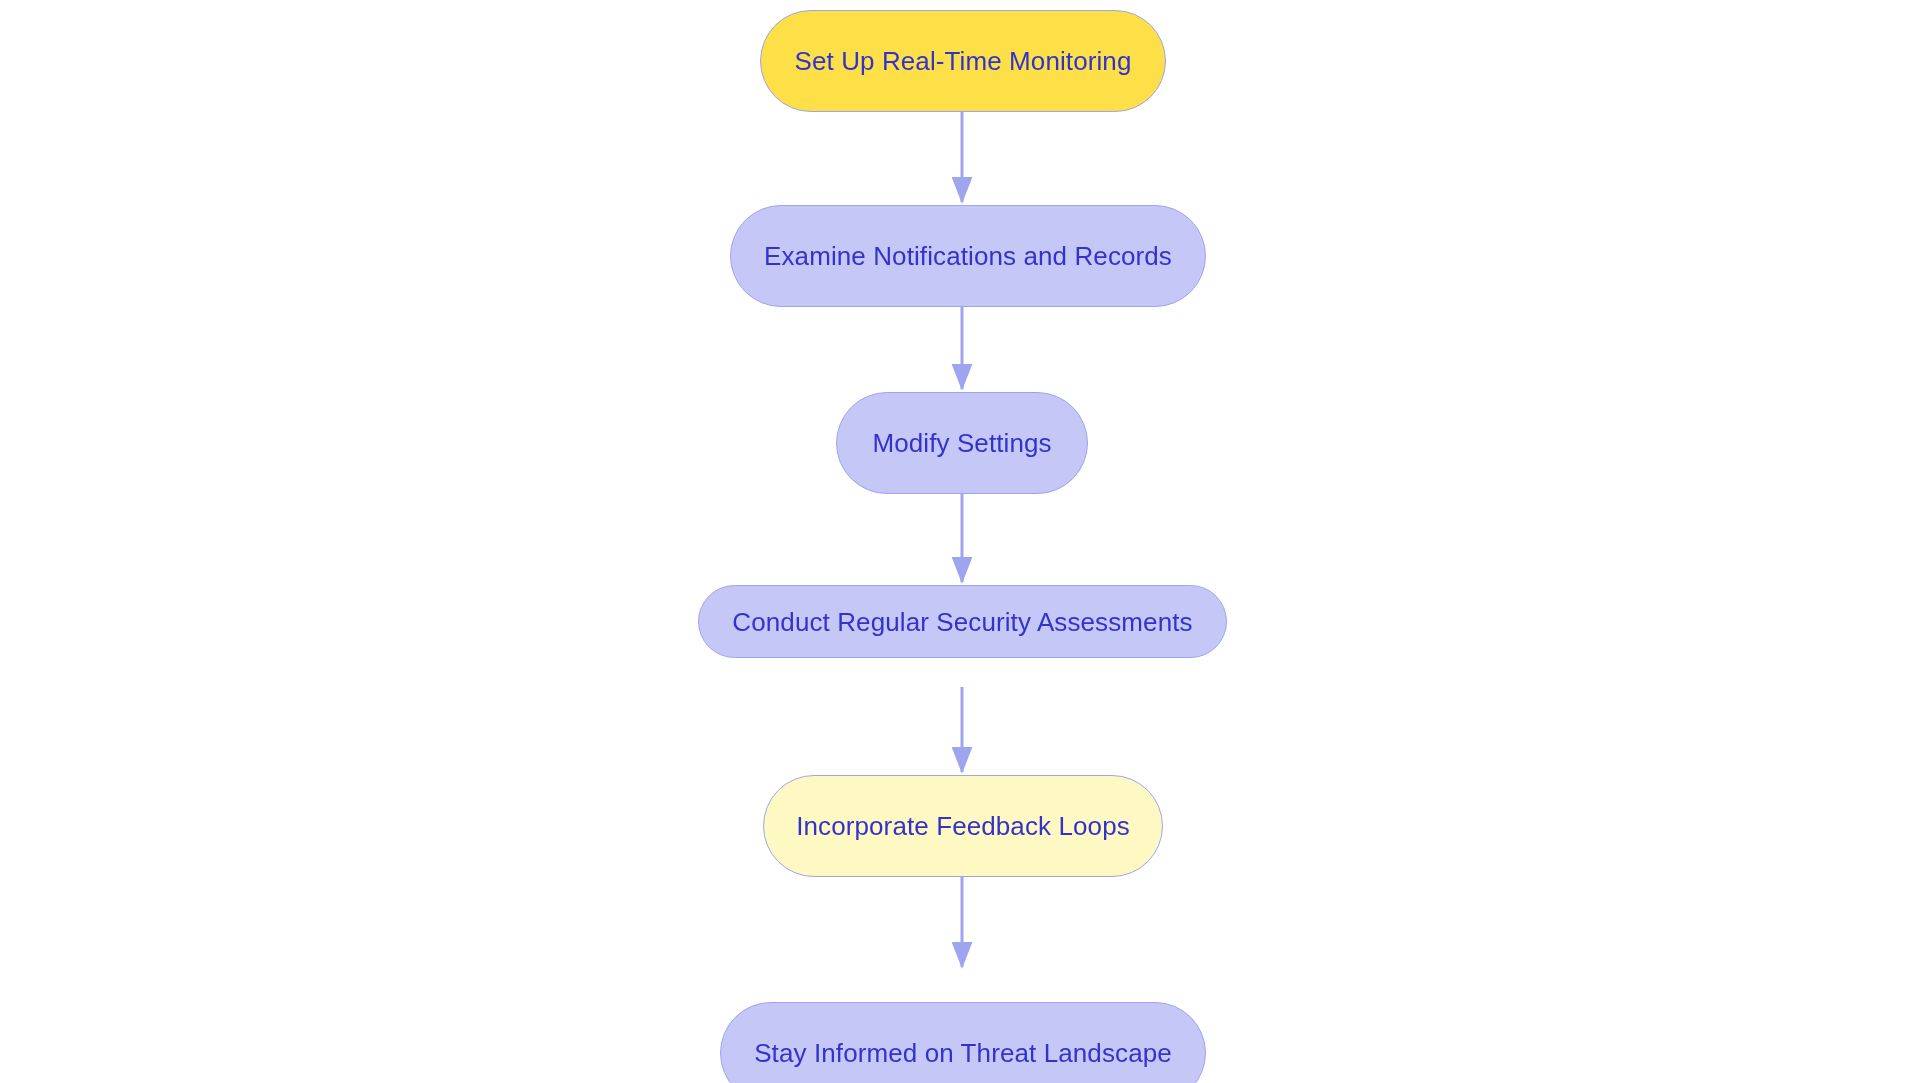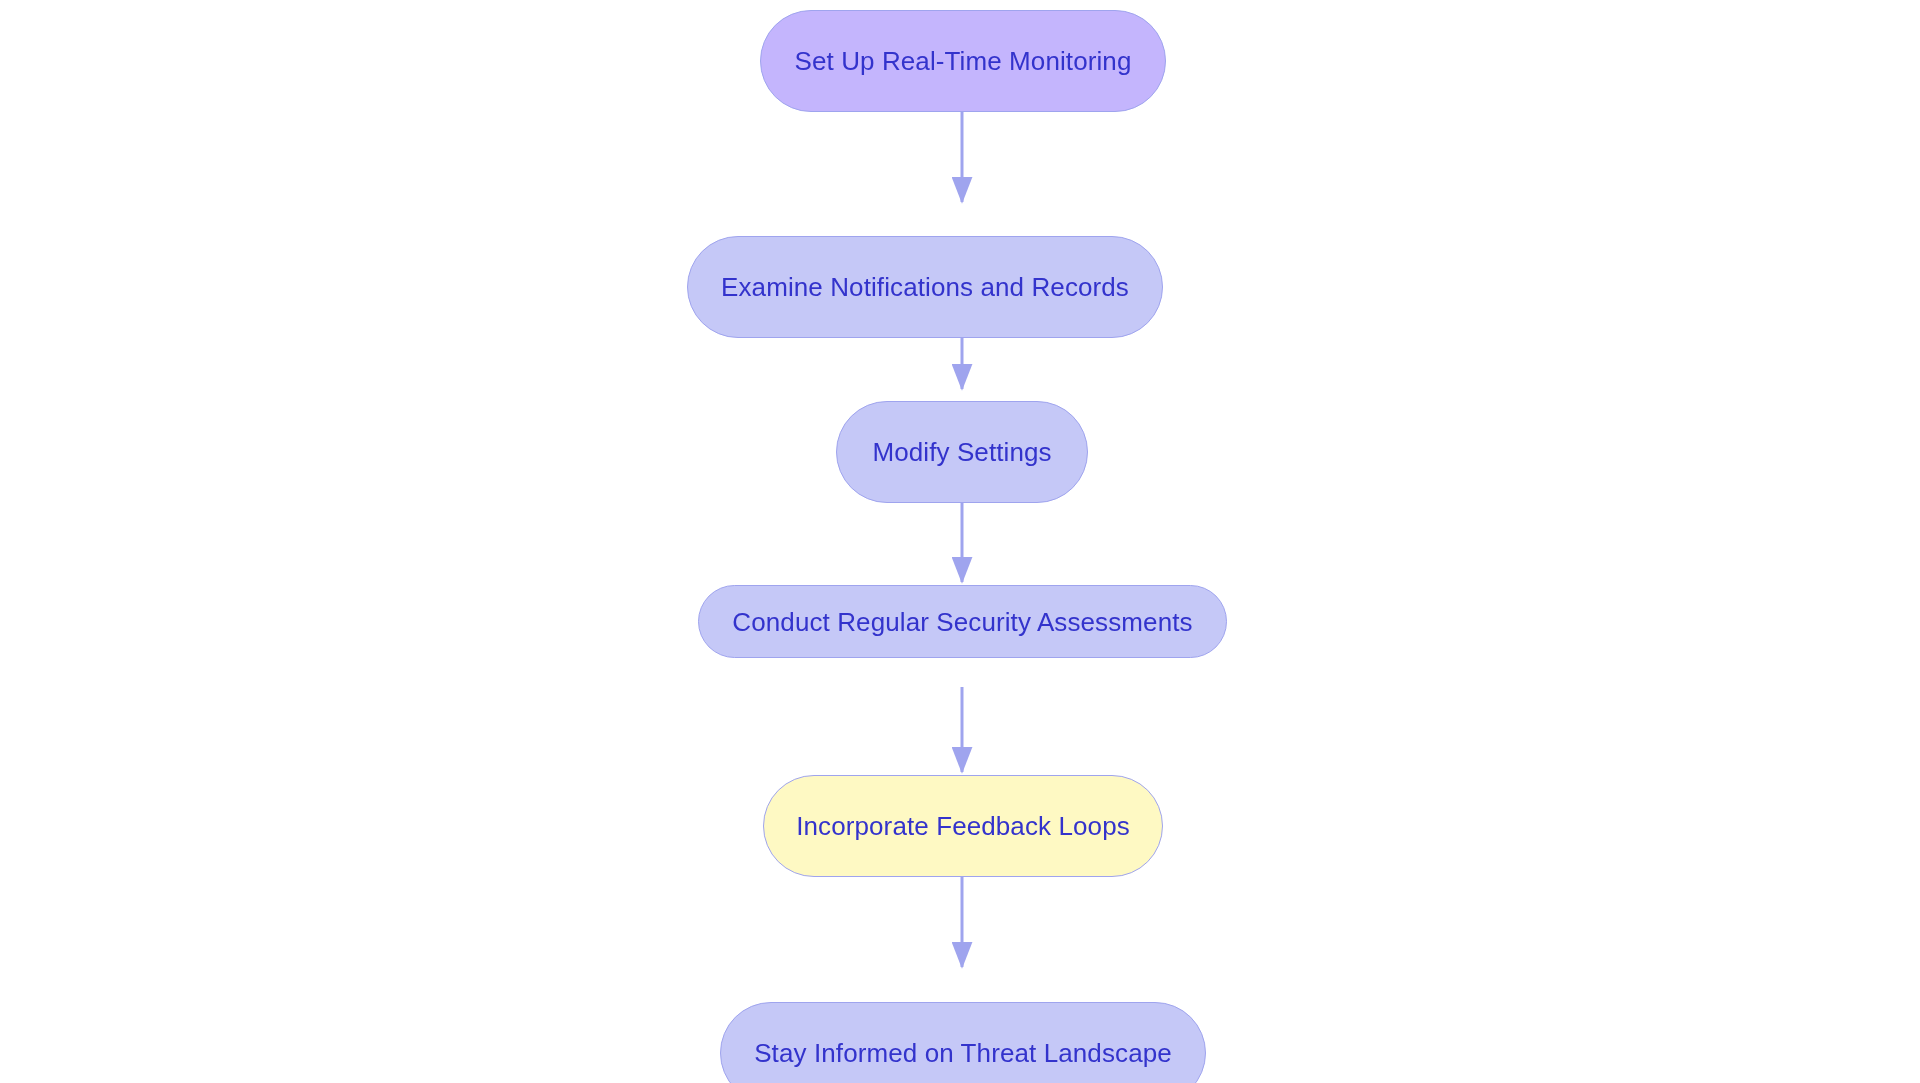--- a/index.html
+++ b/index.html
@@ -68,29 +68,29 @@
     </defs>
     <g stroke="#9fa4ee" stroke-width="3" fill="none">
       <line x1="962" y1="112" x2="962" y2="202" marker-end="url(#arrowhead)"></line>
       <line x1="962" y1="307" x2="962" y2="389" marker-end="url(#arrowhead)"></line>
       <line x1="962" y1="494" x2="962" y2="582" marker-end="url(#arrowhead)"></line>
       <line x1="962" y1="687" x2="962" y2="772" marker-end="url(#arrowhead)"></line>
       <line x1="962" y1="877" x2="962" y2="967" marker-end="url(#arrowhead)"></line>
     </g>
   </svg>
 
-  <div class="flow-node" style="left: 760px; top: 10px; width: 406px; height: 102px; background: #c4b5fd; border-color: rgb(159, 164, 238); color: rgb(51, 51, 204);">
+  <div class="flow-node" style="left: 760px; top: 10px; width: 406px; height: 102px; background: #fde047; border-color: rgb(159, 164, 238); color: rgb(51, 51, 204);">
     <span class="flow-node-label">Set Up Real-Time Monitoring</span>
   </div>
 
-  <div class="flow-node" style="left: 687px; top: 205px; width: 476px; height: 102px; background: rgb(197, 200, 247); border-color: rgb(159, 164, 238); color: rgb(51, 51, 204); margin-top: 31px;">
+  <div class="flow-node" style="left: 730px; top: 205px; width: 476px; height: 102px; background: rgb(197, 200, 247); border-color: rgb(159, 164, 238); color: rgb(51, 51, 204);">
     <span class="flow-node-label">Examine Notifications and Records</span>
   </div>
 
-  <div class="flow-node" style="left: 836px; top: 392px; width: 252px; height: 102px; background: rgb(197, 200, 247); border-color: rgb(159, 164, 238); color: rgb(51, 51, 204); margin-top: 9px;">
+  <div class="flow-node" style="left: 836px; top: 392px; width: 252px; height: 102px; background: rgb(197, 200, 247); border-color: rgb(159, 164, 238); color: rgb(51, 51, 204);">
     <span class="flow-node-label">Modify Settings</span>
   </div>
 
   <div class="flow-node" style="left: 698px; top: 585px; width: 529px; height: 73px; background: rgb(197, 200, 247); border-color: rgb(159, 164, 238); color: rgb(51, 51, 204);">
     <span class="flow-node-label">Conduct Regular Security Assessments</span>
   </div>
 
   <div class="flow-node" style="left: 763px; top: 775px; width: 400px; height: 102px; background: #fef9c3; border-color: rgb(159, 164, 238); color: rgb(51, 51, 204);">
     <span class="flow-node-label">Incorporate Feedback Loops</span>
   </div>

